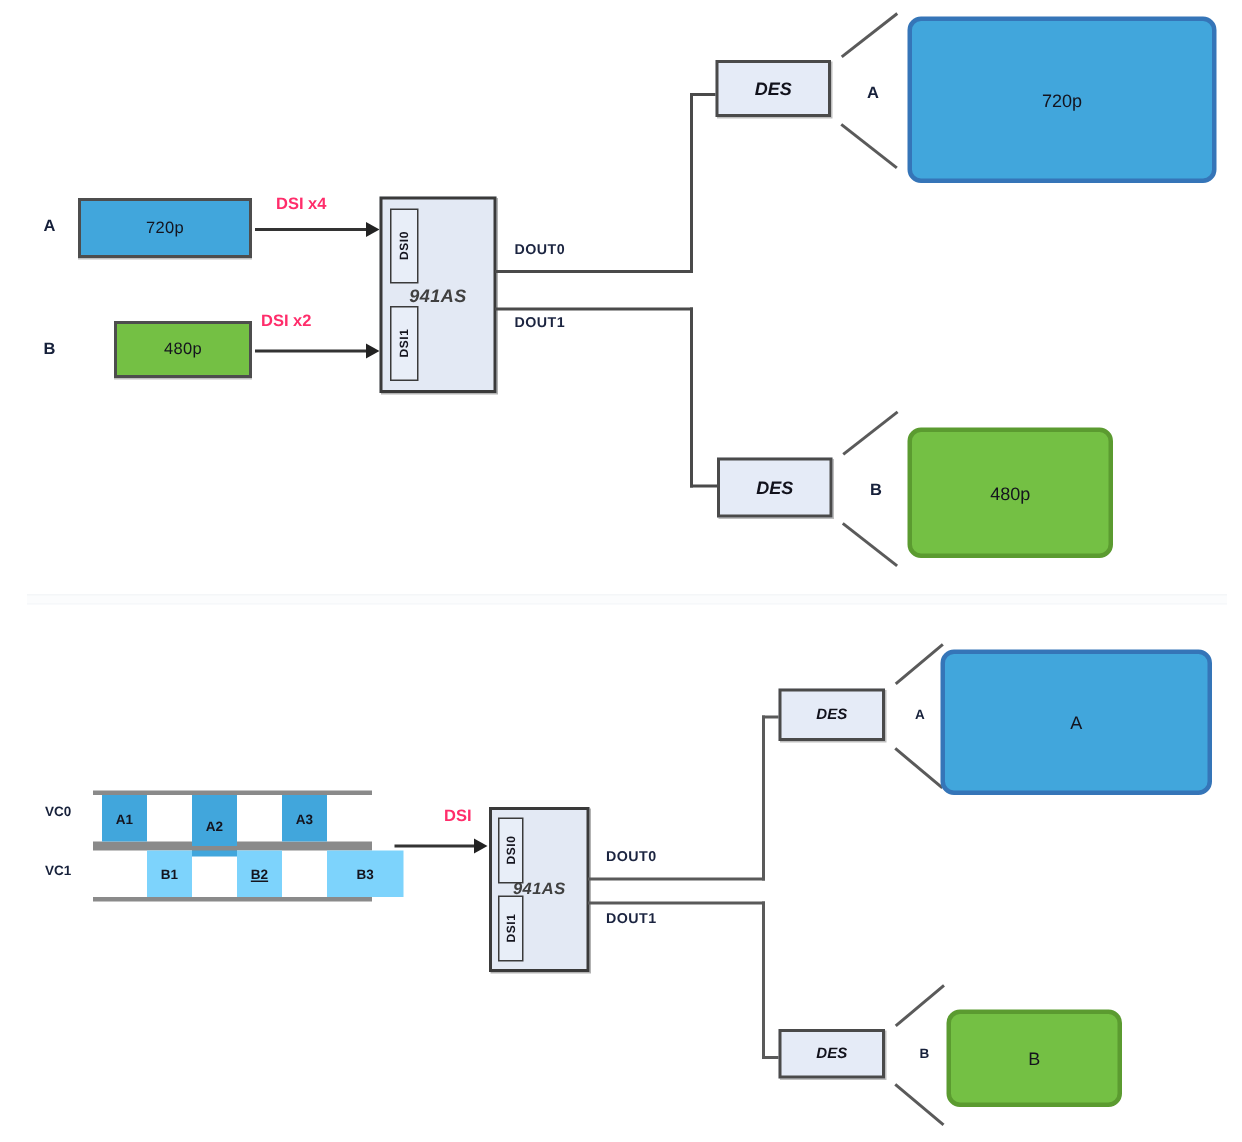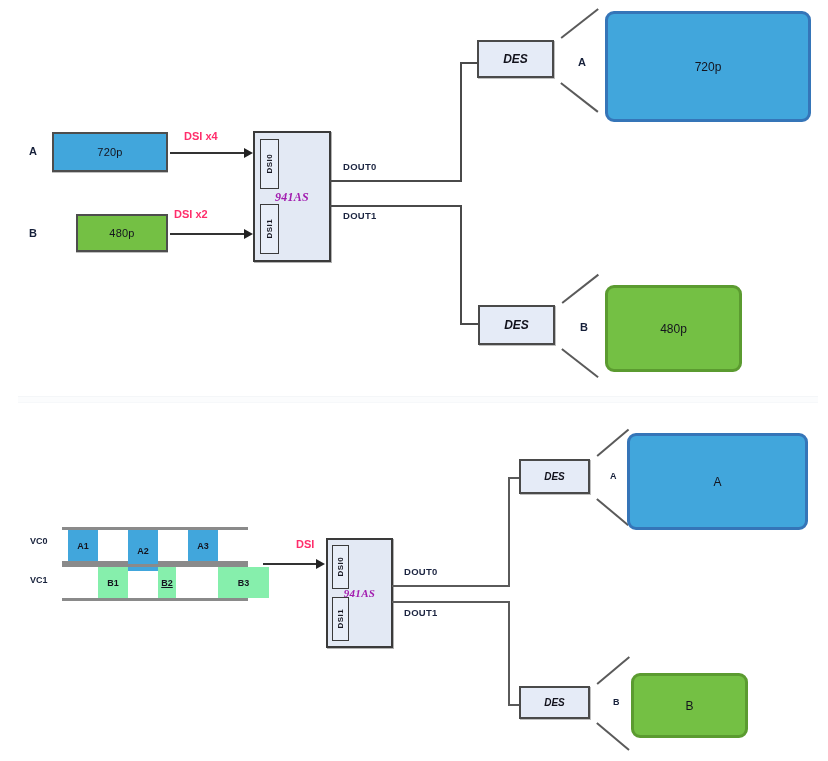--- a/index.html
+++ b/index.html
@@ -77,23 +77,22 @@
   }
   .chip-label {
     position: absolute;
     left: 0; right: 0;
     top: 50%;
     transform: translateY(-50%);
     text-align: center;
     font-style: italic;
     font-weight: bold;
     font-size: 12px;
-    color: #a21caf;
+    color: #404040;
     letter-spacing: .3px;
-    font-family: Liberation Serif, serif;
   }
   .chip-label.small { font-size: 11px; }
   .port {
     position: absolute;
     background: #e8eef8;
     border: 1.5px solid #3a3a3a;
     display: flex;
     align-items: center;
     justify-content: center;
   }
@@ -161,21 +160,21 @@
     position: absolute;
     box-sizing: border-box;
     display: flex;
     align-items: center;
     justify-content: center;
     font-size: 9px;
     font-weight: bold;
     color: #14141e;
   }
   .slot-blue  { background: #41a6dc; }
-  .slot-green { background: #86efac; }
+  .slot-green { background: #7dd3fc; }
 </style>
 </head>
 <body>
 
 <div class="stage">
 
   <div class="panel" id="panel-top">
 
     <div class="lbl lbl-bold abs" style="left:29px; top:145px;">A</div>
 
@@ -266,21 +265,21 @@
     </div>
 
     <div class="lbl lbl-small lbl-bold abs" style="left:30px; top:175px;">VC1</div>
 
     <div class="rail" style="left:62px; top:164px; width:186px;"></div>
     <div class="rail" style="left:62px; top:198px; width:186px;"></div>
 
     <div class="slot slot-green" style="left:98px; top:167px; width:30px; height:31px;">
       <span>B1</span>
     </div>
-    <div class="slot slot-green" style="left:158px; top:167px; width:18px; height:31px;text-decoration:underline;">
+    <div class="slot slot-green" style="left:158px; top:167px; width:30px; height:31px;text-decoration:underline;">
       <span>B2</span>
     </div>
     <div class="slot slot-green" style="left:218px; top:167px; width:51px; height:31px;">
       <span>B3</span>
     </div>
 
     <div class="lbl lbl-red abs" style="left:280px; top:138px;margin-left:16px;">DSI</div>
     <div class="arrow-line" style="left:263px; top:163px; width:55px;"></div>
     <div class="arrow-head" style="left:316px; top:159px;"></div>
 

